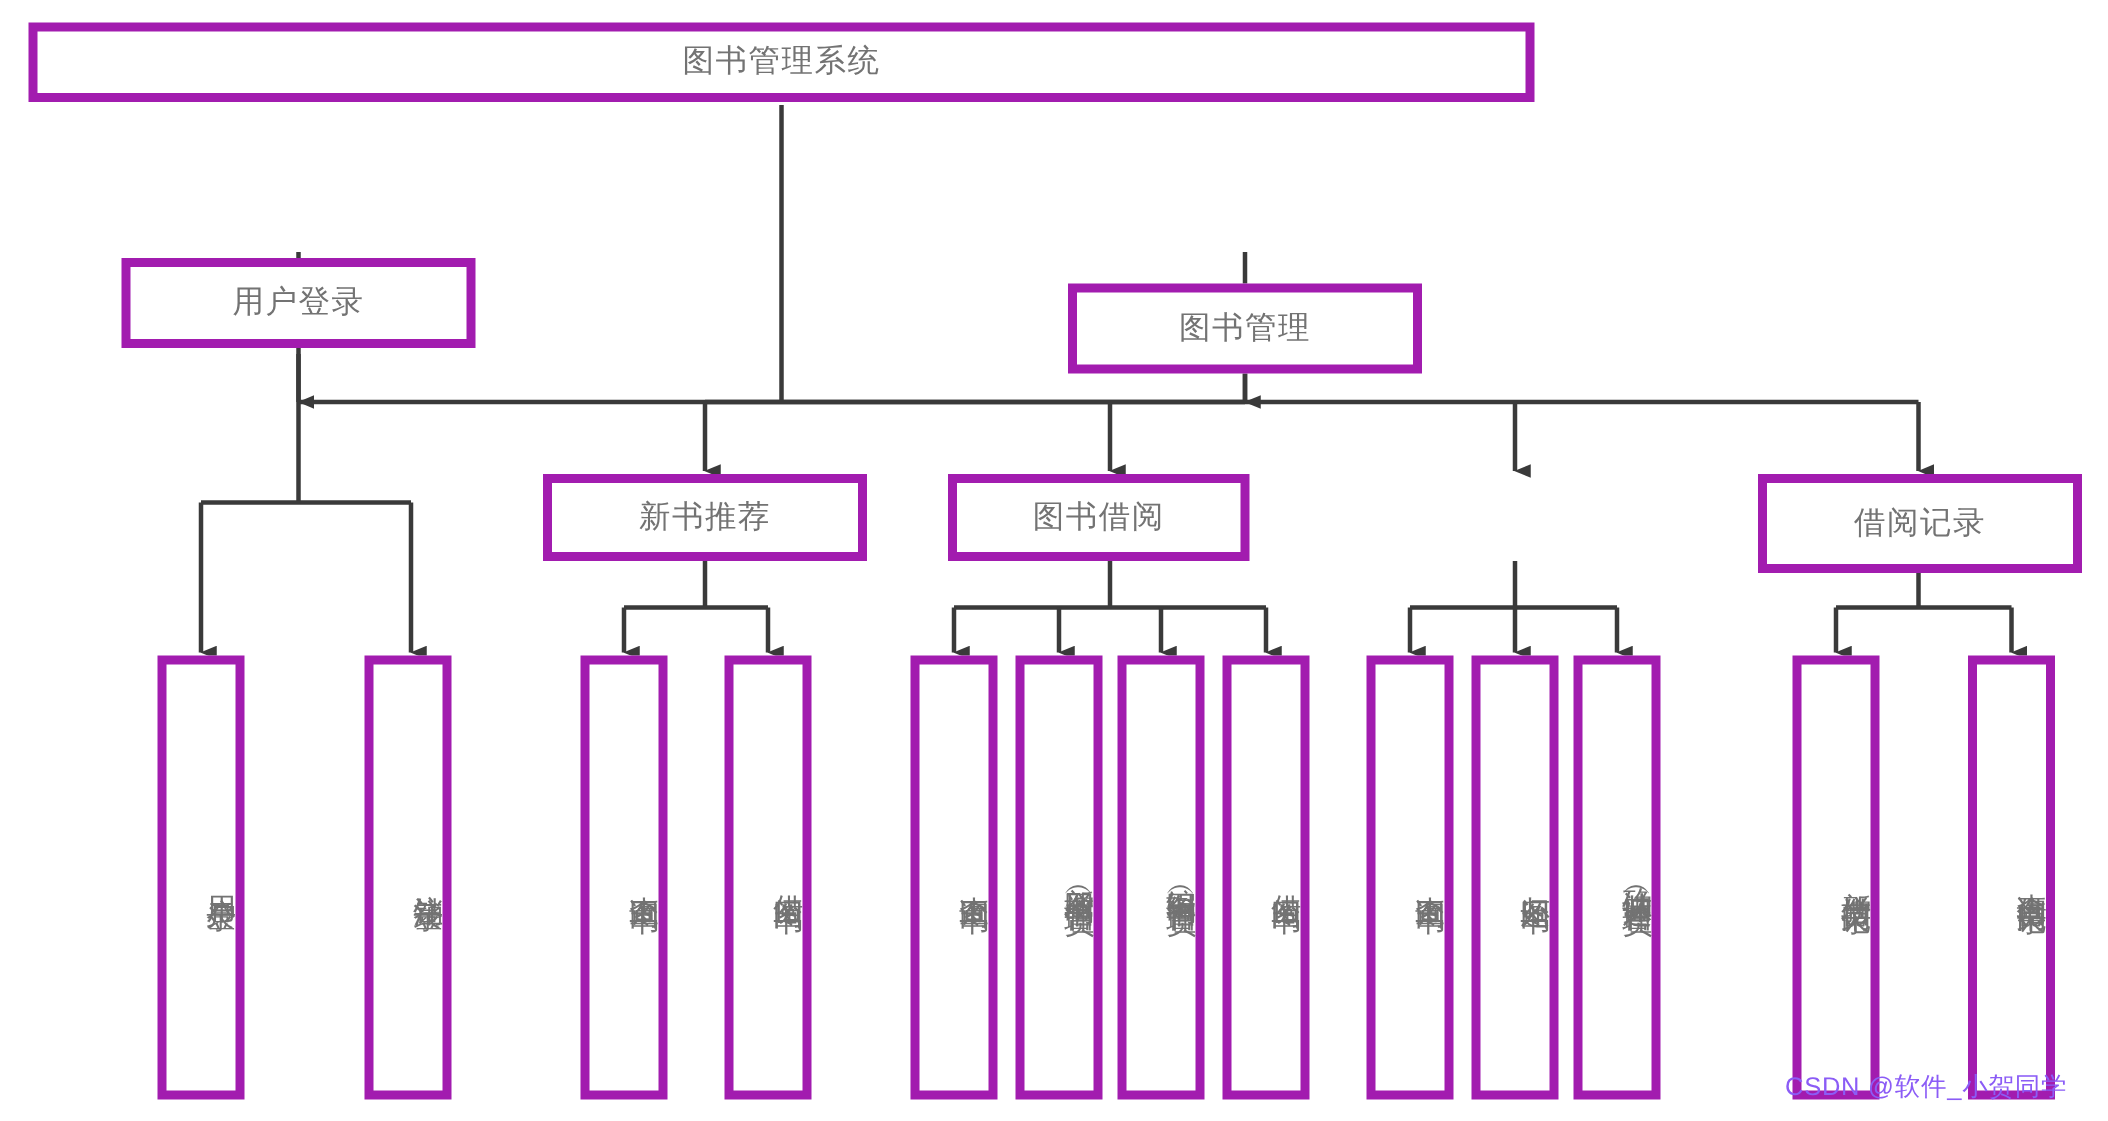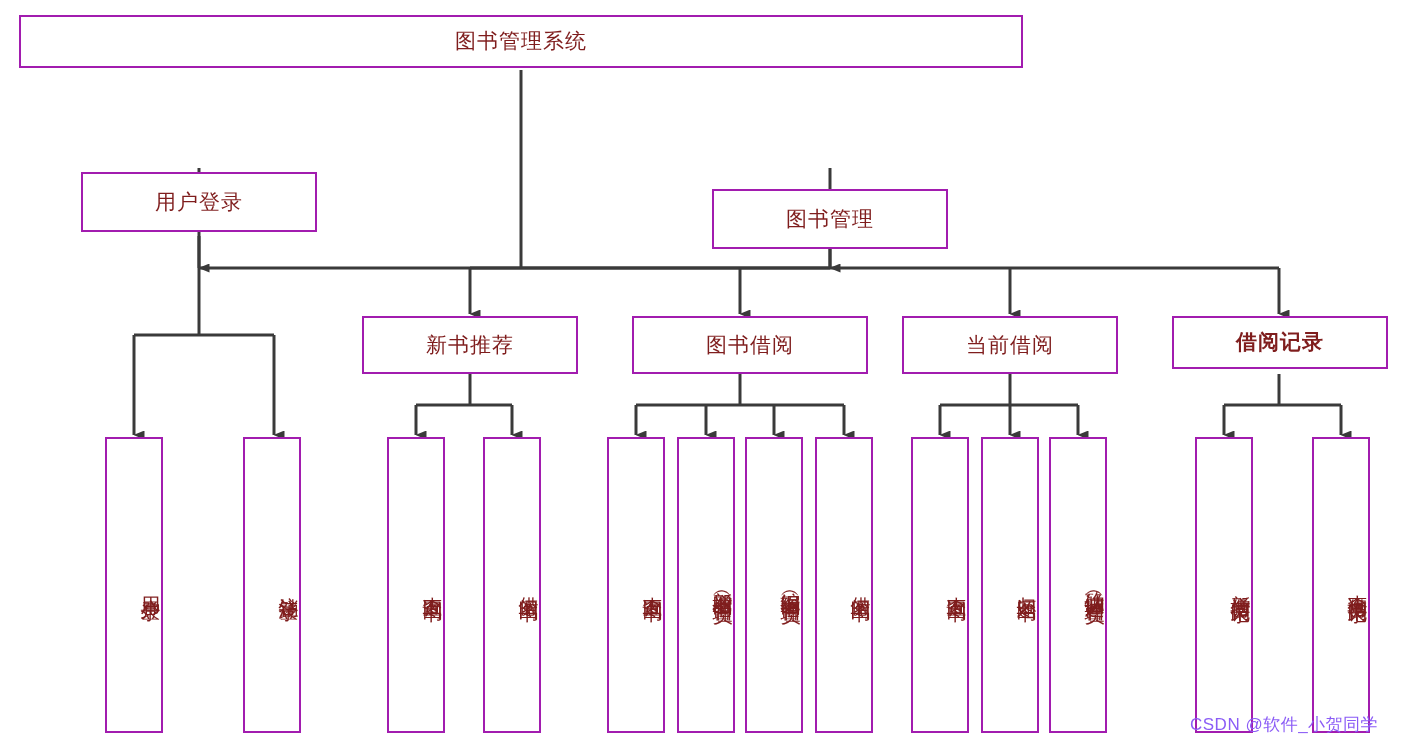--- a/index.html
+++ b/index.html
@@ -9,25 +9,25 @@
     font-family:"Liberation Sans","DejaVu Sans",sans-serif;
     overflow:hidden;
   }
   #stage{position:relative;width:1405px;height:747px;background:#fff;}
   svg#wires{position:absolute;left:0;top:0;width:1405px;height:747px;}
 
   .node{
     position:absolute;
     box-sizing:border-box;
     background:#ffffff;
-    border:2px solid #a21caf;
+    border:6px solid #a21caf;
     display:flex;
     align-items:center;
     justify-content:center;
-    color:#7f1d1d;
+    color:#737373;
     line-height:1.15;
   }
   .node.h{
     font-size:21px;
     letter-spacing:1px;
   }
   .node.v{
     font-size:20px;
     letter-spacing:2px;
     writing-mode:vertical-rl;
@@ -116,27 +116,24 @@
   <div class="node h" style="left:81px;top:172px;width:236px;height:60px;">
     <span>用户登录</span>
   </div>
   <div class="node h" style="left:712px;top:189px;width:236px;height:60px;">
     <span>图书管理</span>
   </div>
 
   <div class="node h" style="left:362px;top:316px;width:216px;height:58px;">
     <span>新书推荐</span>
   </div>
-  <div class="node h" style="left:632px;top:316px;width:236px;height:58px;">
+  <div class="node h" style="left:632px;top:316px;width:201px;height:58px;">
     <span>图书借阅</span>
   </div>
-  <div class="node h" style="left:902px;top:316px;width:216px;height:58px;">
-    <span>当前借阅</span>
-  </div>
-  <div class="node h" style="left:1172px;top:316px;width:216px;height:53px;font-weight:bold;">
+  <div class="node h" style="left:1172px;top:316px;width:216px;height:66px;">
     <span>借阅记录</span>
   </div>
 
   <div class="node v" style="left:105px;top:437px;width:58px;height:296px;">
     <span class="vtxt">用户登录</span>
   </div>
   <div class="node v" style="left:243px;top:437px;width:58px;height:296px;">
     <span class="vtxt">注销登录</span>
   </div>
 

